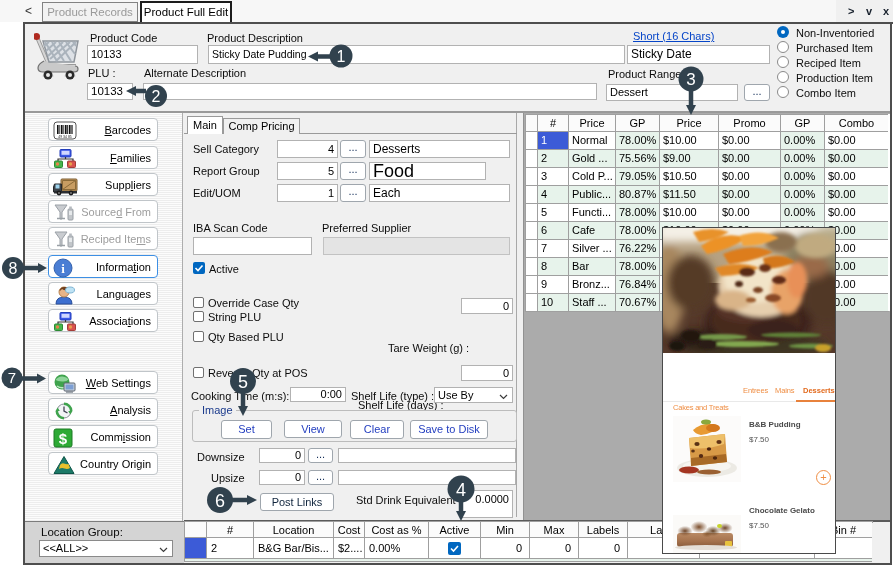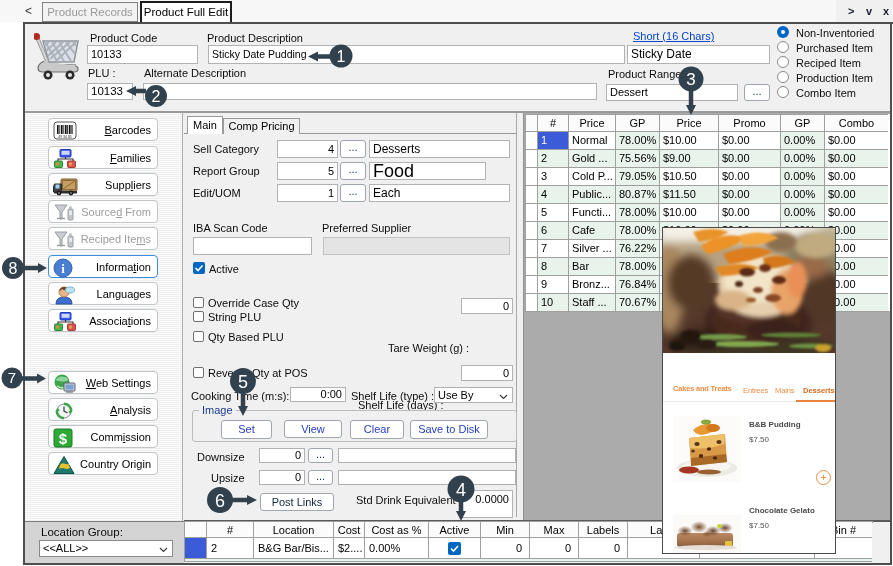--- a/index.html
+++ b/index.html
@@ -539,21 +539,21 @@
       <ellipse cx="28" cy="108" rx="10" ry="6" fill="#241710"></ellipse>
       <ellipse cx="45" cy="116" rx="9" ry="5" fill="#2c1b12"></ellipse>
       <ellipse cx="14" cy="118" rx="8" ry="5" fill="#1f140d"></ellipse>
       <ellipse cx="160" cy="120" rx="8" ry="4" fill="#c8a02c"></ellipse>
     </g>
   </svg>
   </div>
 
 
   <div class="abs" style="left:0;top:152px;width:174px;height:22px;background:#fff;"></div>
-  <div class="abs" style="left:10px;top:156px;font-size:7.5px;letter-spacing:-0.2px;color:#ef8e44;font-weight:bold;">Cakes and Treats</div>
+  <div class="abs" style="left:10px;top:175px;font-size:7.5px;letter-spacing:-0.2px;color:#ef8e44;">Cakes and Treats</div>
   <div class="abs" style="left:80px;top:158px;font-size:7.5px;letter-spacing:-0.1px;color:#ef8e44;">Entrees</div>
   <div class="abs" style="left:112px;top:158px;font-size:7.5px;letter-spacing:-0.1px;color:#ef8e44;">Mains</div>
   <div class="abs" style="left:140px;top:158px;font-size:7.5px;font-weight:bold;color:#e2691c;">Desserts</div>
   <div class="abs" style="left:0;top:173px;width:174px;height:1px;background:#e9e9e9;"></div>
   <div class="abs" style="left:133px;top:171.5px;width:41px;height:2.5px;background:#e8823c;"></div>
 
   <div class="abs" style="left:10px;top:188px;width:68px;height:66px;background:#fcfbfa;overflow:hidden;">
     <svg width="68" height="66" viewBox="0 0 68 66">
       <defs>
           <filter id="pb" x="-30%" y="-30%" width="160%" height="160%">

